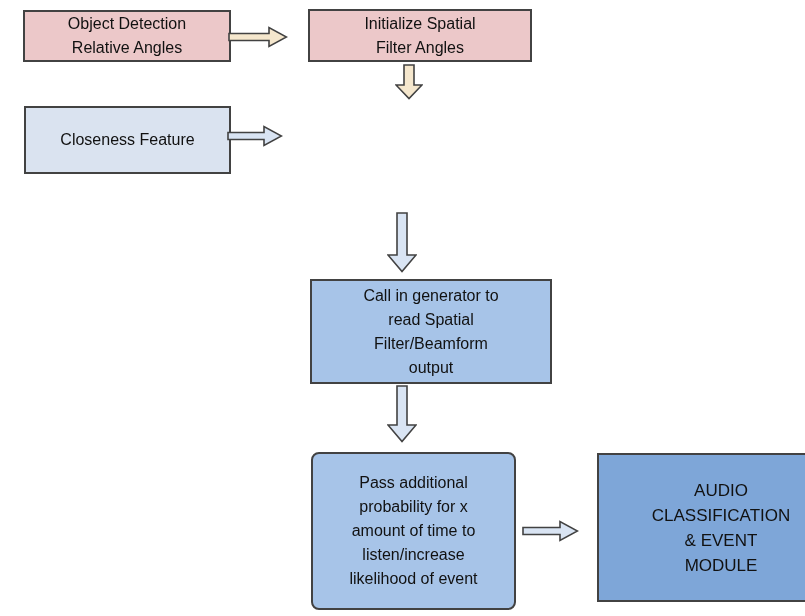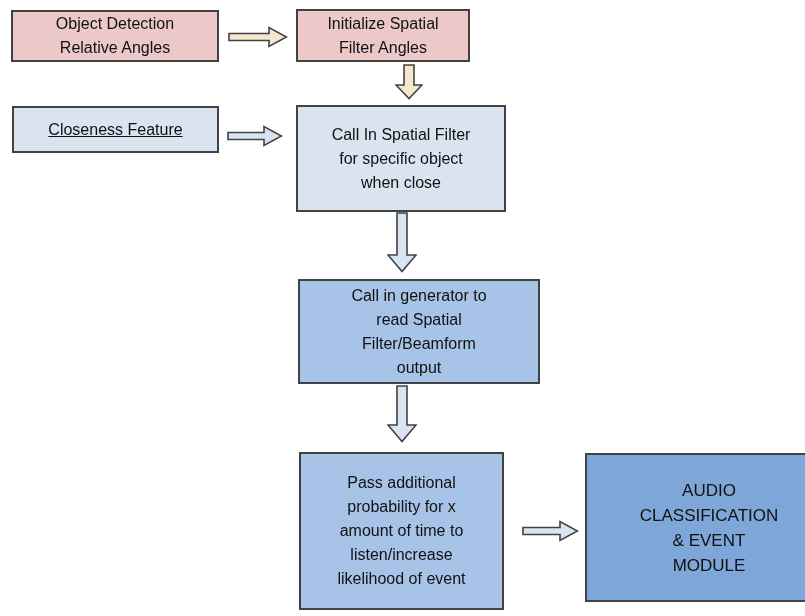--- a/index.html
+++ b/index.html
@@ -29,33 +29,34 @@
     position: absolute;
     border: 2px solid var(--border);
     display: flex;
     align-items: center;
     justify-content: center;
     text-align: center;
     white-space: pre-line;
     color: var(--text);
     font-size: 16px;
     line-height: 24px;
+    margin-left: 12px;
   }
   .fill-pink        { background: var(--pink); }
   .fill-light-blue  { background: var(--light-blue); }
   .fill-medium-blue { background: var(--medium-blue); }
   .fill-deep-blue   { background: var(--deep-blue); }
 
   
   .n-object-detection  { left: 11px;  top: 10px;  width: 208px; height: 52px; }
-  .n-init-spatial      { left: 296px; top: 9px;   width: 174px; height: 53px; }
-  .n-closeness         { left: 12px;  top: 106px; width: 207px; height: 47px; text-decoration: underline; }
+  .n-init-spatial      { left: 296px; top: 9px;   width: 224px; height: 53px; }
+  .n-closeness         { left: 12px;  top: 106px; width: 207px; height: 68px; }
   .n-call-filter       { left: 296px; top: 105px; width: 210px; height: 107px; }
   .n-call-generator    { left: 298px; top: 279px; width: 242px; height: 105px; }
-  .n-pass-probability  { left: 299px; top: 452px; width: 205px; height: 158px; }
+  .n-pass-probability  { left: 299px; top: 452px; width: 205px; height: 158px; border-radius: 8px; }
   .n-audio-module      { left: 585px; top: 453px; width: 248px; height: 149px; font-size: 17px; line-height: 25px; }
 
   .arrow { position: absolute; }
   .a1 { left: 228px; top: 26px;  }
   .a2 { left: 395px; top: 64px;  }
   .a3 { left: 227px; top: 125px; }
   .a4 { left: 387px; top: 212px; }
   .a5 { left: 387px; top: 385px; }
   .a6 { left: 522px; top: 520px; }
   .arrow polygon { stroke: var(--border); stroke-width: 1.6; stroke-linejoin: miter; }
@@ -68,23 +69,20 @@
 <div class="canvas">
 
   <div class="node fill-pink n-object-detection">Object Detection
 Relative Angles</div>
 
   <div class="node fill-pink n-init-spatial">Initialize Spatial
 Filter Angles</div>
 
   <div class="node fill-light-blue n-closeness">Closeness Feature</div>
 
-  <div class="node fill-light-blue n-call-filter">Call In Spatial Filter
-for specific object
-when close</div>
 
   <div class="node fill-medium-blue n-call-generator">Call in generator to
 read Spatial
 Filter/Beamform
 output</div>
 
   <div class="node fill-medium-blue n-pass-probability">Pass additional
 probability for x
 amount of time to
 listen/increase

